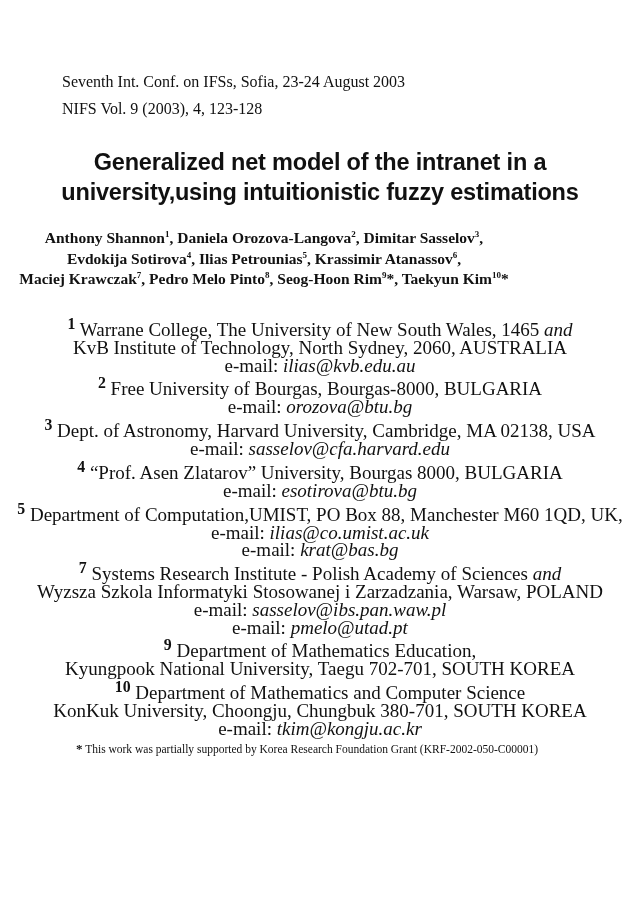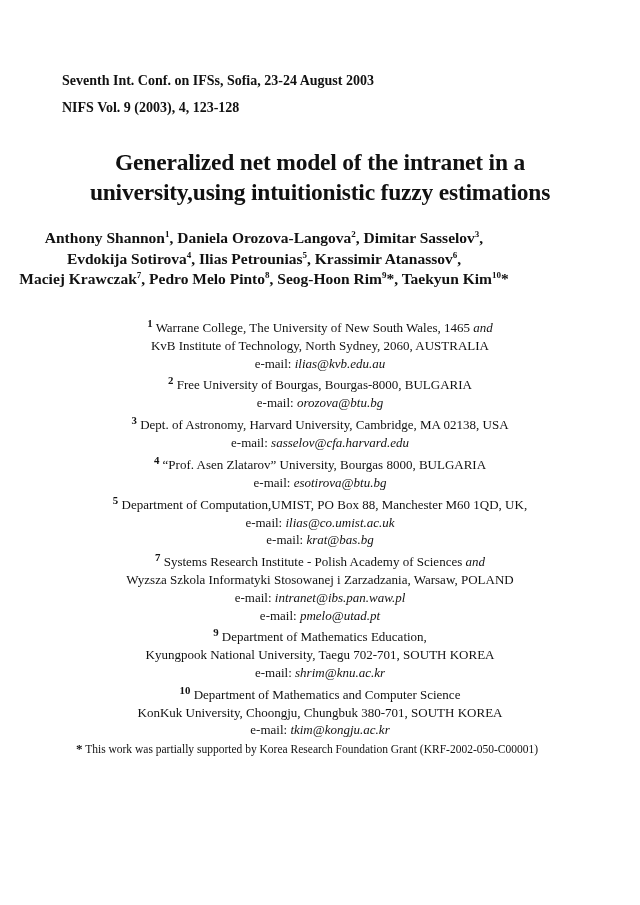--- a/index.html
+++ b/index.html
@@ -1,23 +1,23 @@
 <!DOCTYPE html>
 <html><head>
   <meta charset="utf-8">
   <style>
     html, body { margin: 0; padding: 0; background: #ffffff; }
     body { width: 640px; height: 905px; position: relative; overflow: hidden; color: #111; font-family: "Liberation Serif", serif; }
-    .header-line { position: absolute; left: 62px; font-weight: bold; font-size: 14px; font-family: "Liberation Serif", serif; }
+    .header-line { position: absolute; left: 62px; font-weight: normal; font-size: 16px; font-family: "Liberation Serif", serif; }
     #hdr1 { top: 73px; }
     #hdr2 { top: 100px; }
-    .title { position: absolute; left: 0; width: 640px; top: 147px; text-align: center; font-family: Liberation Serif, serif; font-weight: bold; font-size: 23.5px; line-height: 30px; letter-spacing: -0.2px; }
+    .title { position: absolute; left: 0; width: 640px; top: 147px; text-align: center; font-family: Liberation Sans, sans-serif; font-weight: bold; font-size: 23.5px; line-height: 30px; letter-spacing: -0.2px; }
     .authors { position: absolute; left: 0; width: 528px; top: 228px; text-align: center; font-weight: bold; font-size: 15.5px; line-height: 20.5px; }
     .authors sup, .affil sup { font-size: 9px; vertical-align: 6px; line-height: 0; }
-    .affils { position: absolute; left: 0; width: 640px; top: 315px; text-align: center; font-size: 13px; line-height: 17.7px; }
+    .affils { position: absolute; left: 0; width: 640px; top: 315px; text-align: center; font-size: 19px; line-height: 17.7px; }
     .affil-line { display: block; white-space: nowrap; }
     .affils sup { font-weight: bold; }
     .email { font-style: italic; }
     .footnote { position: absolute; left: 76px; top: 741px; font-size: 11.5px; white-space: nowrap; }
     .footnote .star { font-weight: bold; font-size: 13px; }
   </style>
 </head>
 <body>
 
 <div id="hdr1" class="header-line">Seventh Int. Conf. on IFSs, Sofia, 23-24 August 2003</div>
@@ -55,27 +55,26 @@
   <span class="affil-line"><sup>4</sup> <span>“Prof. Asen Zlatarov” University, Bourgas 8000, BULGARIA</span></span>
   <span class="affil-line"><span>e-mail: </span><span class="email">esotirova@btu.bg</span></span>
 
   <span class="affil-line"><sup>5</sup> <span>Department of Computation,UMIST, PO Box 88, Manchester M60 1QD, UK,</span></span>
   <span class="affil-line"><span>e-mail: </span><span class="email">ilias@co.umist.ac.uk</span></span>
 
   <span class="affil-line"><span>e-mail: </span><span class="email">krat@bas.bg</span></span>
 
   <span class="affil-line"><sup>7</sup> <span>Systems Research Institute - Polish Academy of Sciences</span> <i>and</i></span>
   <span class="affil-line">Wyzsza Szkola Informatyki Stosowanej i Zarzadzania, Warsaw, POLAND</span>
-  <span class="affil-line"><span>e-mail: </span><span class="email">intranet@ibs.pan.waw.pl</span></span>
+  <span class="affil-line"><span>e-mail: </span><span class="email">sasselov@ibs.pan.waw.pl</span></span>
 
   <span class="affil-line"><span>e-mail: </span><span class="email">pmelo@utad.pt</span></span>
 
   <span class="affil-line"><sup>9</sup> <span>Department of Mathematics Education,</span></span>
   <span class="affil-line">Kyungpook National University, Taegu 702-701, SOUTH KOREA</span>
-  <span class="affil-line"><span>e-mail: </span><span class="email">shrim@knu.ac.kr</span></span>
 
   <span class="affil-line"><sup>10</sup> <span>Department of Mathematics and Computer Science</span></span>
   <span class="affil-line">KonKuk University, Choongju, Chungbuk 380-701, SOUTH KOREA</span>
   <span class="affil-line"><span>e-mail: </span><span class="email">tkim@kongju.ac.kr</span></span>
 </div>
 
 <div class="footnote">
   <span class="star">*</span><span> This work was partially supported by Korea Research Foundation Grant (KRF-2002-050-C00001)</span>
 </div>
 

